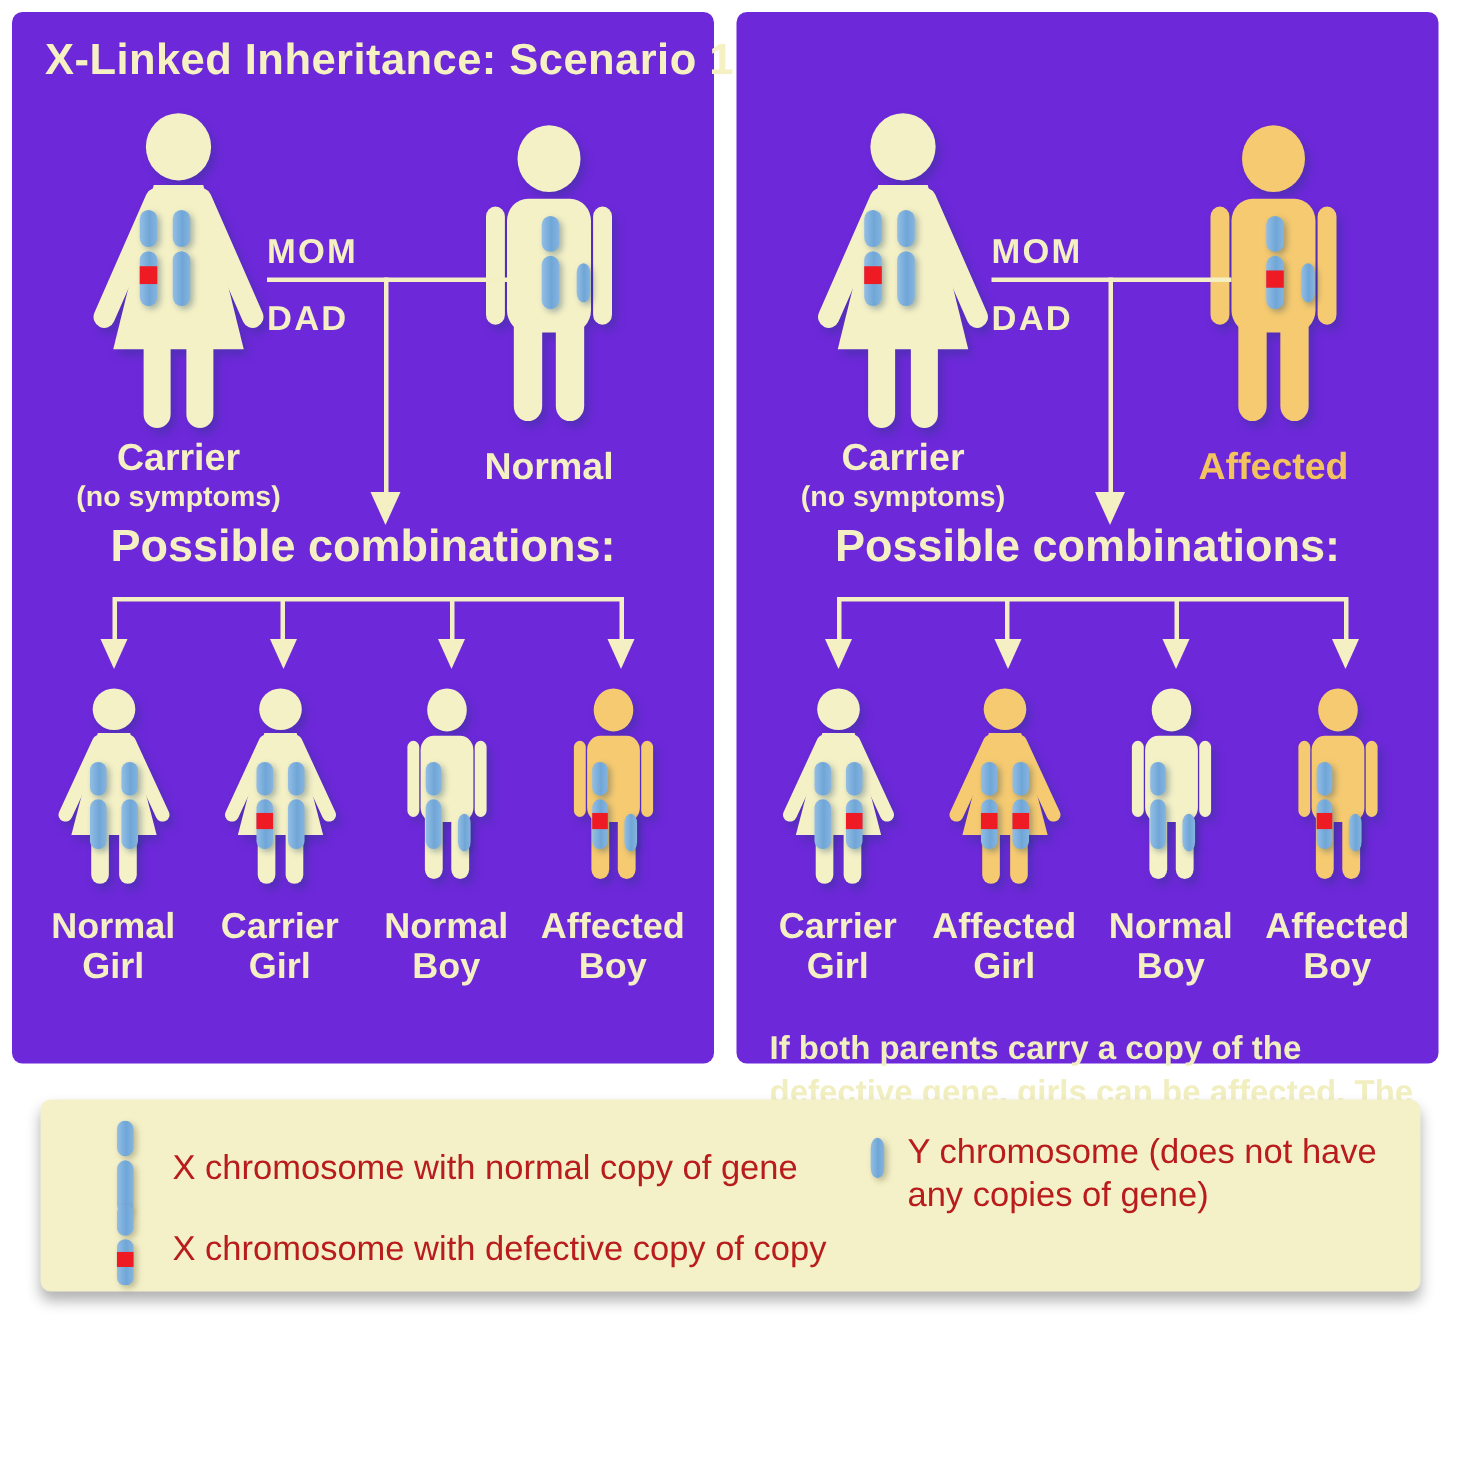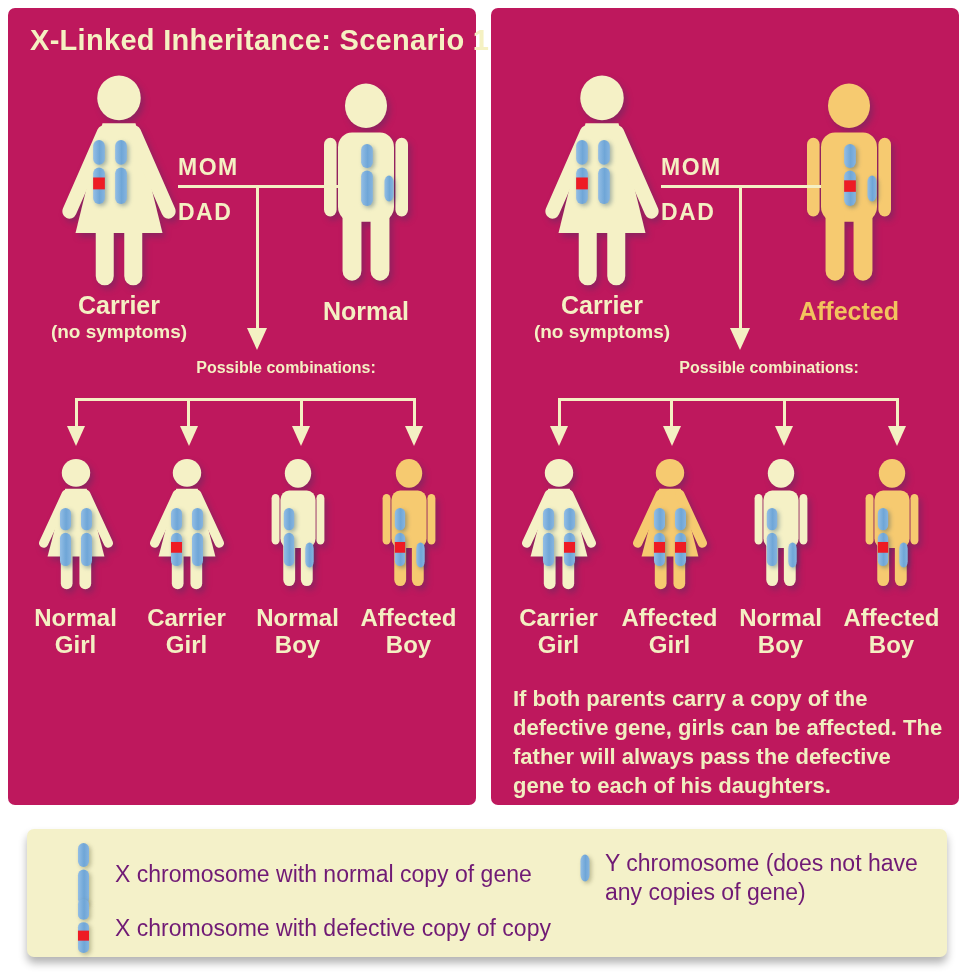--- a/index.html
+++ b/index.html
@@ -3,22 +3,22 @@
 <meta charset="utf-8">
 <style>
   html,body{margin:0;padding:0;}
   body{
     width:976px;height:980px;background:#ffffff;overflow:hidden;
     font-family:"Liberation Sans", sans-serif;
     -webkit-font-smoothing:antialiased;
   }
   .panels{display:flex;gap:15px;padding:8px 0 0 8px;}
   .panel{
-    position:relative;width:468px;height:797px;
-    background:#be185d;border-radius:7px;flex:0 0 auto;
+    position:relative;width:468px;height:701px;
+    background:#6d28d9;border-radius:7px;flex:0 0 auto;
   }
   .panel-title{
     position:absolute;left:22px;top:16px;
     font-size:29px;font-weight:700;color:#F5F1C2;letter-spacing:.3px;white-space:nowrap;
   }
   
   .fig{position:relative;}
   .fig svg.body{position:absolute;inset:0;width:100%;height:100%;
     filter:drop-shadow(3px 4px 3px rgba(15,60,100,.28));}
   .fig svg.chr{position:absolute;filter:drop-shadow(2px 2px 2px rgba(15,60,100,.35));}
@@ -55,22 +55,22 @@
   .hline{position:absolute;background:#F4F0C3;height:3px;}
   .vline{position:absolute;background:#F4F0C3;width:3px;}
   .union-hline{left:170px;top:177px;width:160px;}
   .union-vline{left:248px;top:177px;height:144px;}
   .arrowhead{position:absolute;width:0;height:0;
     border-left:10px solid transparent;border-right:10px solid transparent;
     border-top:22px solid #F4F0C3;}
   .union-arrowhead{left:239px;top:320px;}
 
   
-  .possible{position:absolute;left:0;top:351px;width:100%;text-align:center;
-    font-size:16px;font-weight:700;color:#F4F0C3;padding-left:44px;}
+  .possible{position:absolute;left:0;top:340px;width:100%;text-align:center;
+    font-size:30px;font-weight:700;color:#F4F0C3;}
   .branch-hline{left:68px;top:390px;width:338px;}
   .drop{top:390px;height:30px;}
   .drop.d1{left:66.5px;} .drop.d2{left:179px;} .drop.d3{left:291.5px;} .drop.d4{left:404.5px;}
   .branch-arrowhead{top:418px;border-left-width:9px;border-right-width:9px;border-top-width:20px;}
   .branch-arrowhead.a1{left:59px;} .branch-arrowhead.a2{left:171.5px;}
   .branch-arrowhead.a3{left:284px;} .branch-arrowhead.a4{left:397px;}
 
   
   .children{position:absolute;left:12px;right:12px;top:450px;
     display:flex;justify-content:space-between;}
@@ -83,21 +83,21 @@
     font-size:22px;font-weight:700;line-height:1.32;color:#F1EEC0;}
 
   
   .legend{position:relative;margin:24px 29px 0 27px;height:128px;
     background:#F4F1C9;border-radius:7px;
     box-shadow:0 6px 9px rgba(0,0,0,.30);}
   .legend svg.licon{position:absolute;filter:drop-shadow(2px 2px 2px rgba(80,80,40,.35));}
   .licon.lx1{left:48px;top:14px;width:17px;height:62px;}
   .licon.lx2{left:48px;top:70px;width:17px;height:54px;}
   .licon.ly{left:551px;top:25px;width:14px;height:28px;}
-  .legend-text{position:absolute;font-size:23px;color:#701a75;line-height:1.25;}
+  .legend-text{position:absolute;font-size:23px;color:#b91c1c;line-height:1.25;}
   .ltext1{left:88px;top:31px;}
   .ltext2{left:88px;top:85px;}
   .ltext3{left:578px;top:20px;width:330px;}
 
   .defs-holder{position:absolute;width:0;height:0;overflow:hidden;}
 </style>
 </head>
 <body>
 
 <svg class="defs-holder" aria-hidden="true">

